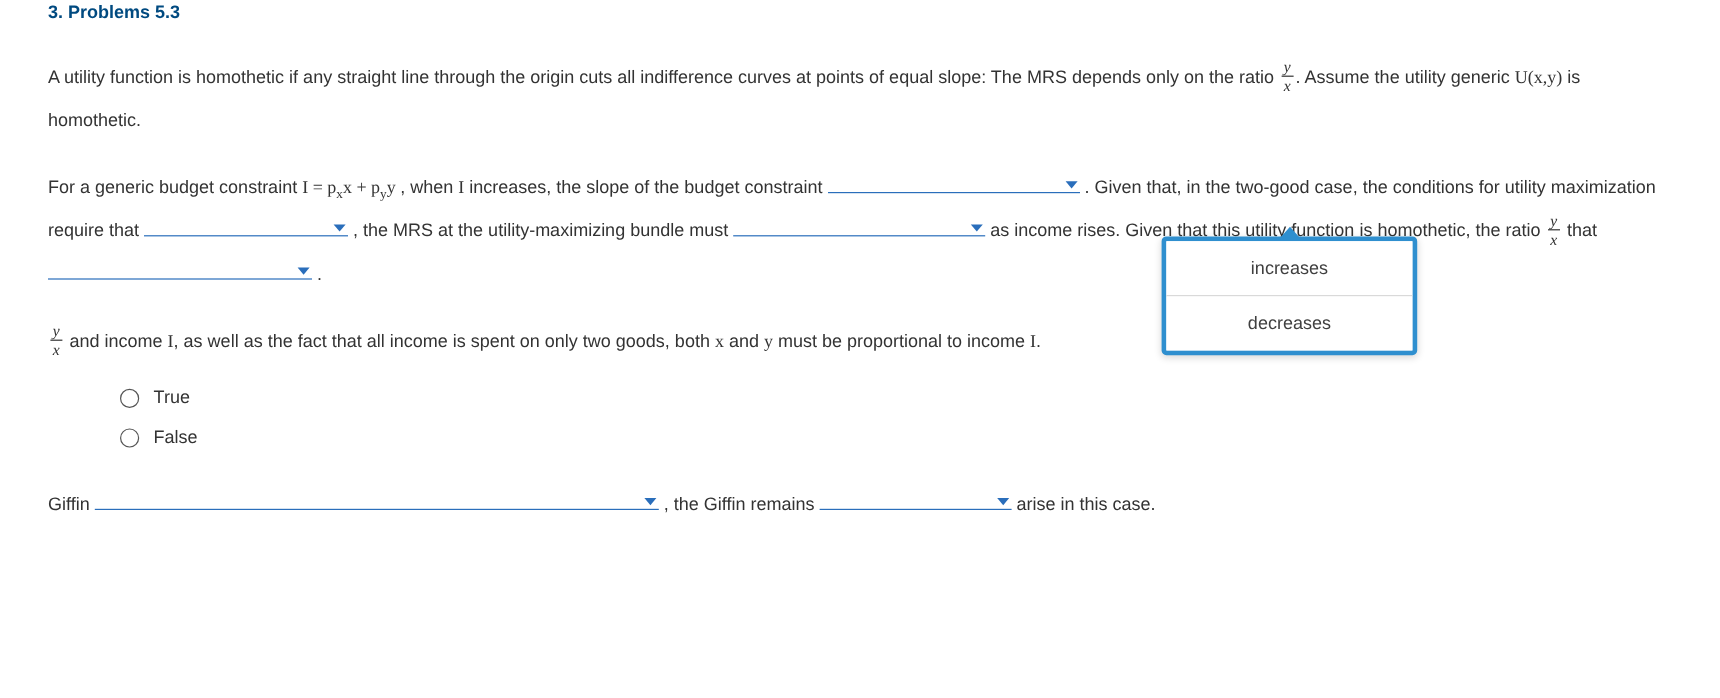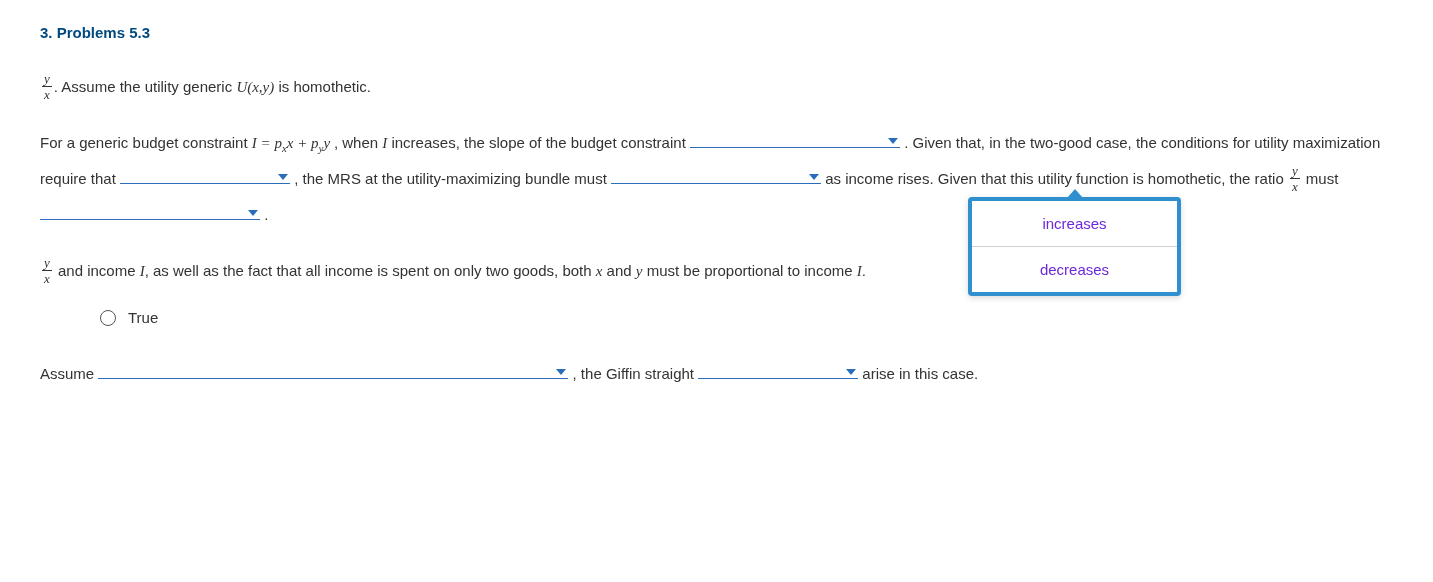--- a/index.html
+++ b/index.html
@@ -5,37 +5,36 @@
   html, body {
     margin: 0;
     padding: 0;
     width: 1433px;
     background: #fff;
     font-family: Verdana, Geneva, sans-serif;
     font-size: 15px;
     color: #333;
   }
   .container {
-    padding: 24px 40px 30px 40px;
+    padding: 2px 40px 30px 40px;
     position: relative;
   }
   .heading {
     color: #004a80;
     font-weight: bold;
     font-size: 15px;
     margin-bottom: 28px;
   }
   .para {
     line-height: 2.4;
     color: #333;
     margin-bottom: 20px;
   }
   .math {
     font-family: "Cambria Math", "STIX", "Times New Roman", serif;
-    font-style: italic;
   }
   .frac {
     display: inline-block;
     vertical-align: middle;
     text-align: center;
     font-family: "Cambria Math", "STIX", "Times New Roman", serif;
     font-style: italic;
     font-size: 13px;
     line-height: 1;
     position: relative;
@@ -109,38 +108,39 @@
     left: 50%;
     margin-left: -8px;
     width: 0; height: 0;
     border-left: 8px solid transparent;
     border-right: 8px solid transparent;
     border-bottom: 9px solid #2f8fcf;
   }
   .popup-item {
     padding: 14px 10px;
     text-align: center;
-    color: #6d28d9;
+    color: #404040;
     font-size: 15px;
     border-bottom: 1px solid #d0d0d0;
     background: #fff;
     cursor: pointer;
   }
   .popup-item:last-child {
     border-bottom: none;
   }
 </style>
 </head>
 <body>
 
 <div class="container">
 
   <div class="heading">3. Problems 5.3</div>
 
   <div class="para">
+    <span>A utility function is homothetic if any straight line through the origin cuts all indifference curves at points of equal slope: The MRS depends only on the ratio </span>
     <span class="frac">
       <span class="num">y</span>
       <span class="den">x</span>
     </span><span>. Assume the utility generic </span><span class="math">U(x,y)</span><span> is homothetic.</span>
   </div>
 
   <div class="para">
     <span>For a generic budget constraint </span>
     <span class="math">
       <span>I = p</span><sub style="font-size:11px">x</sub><span>x + p</span><sub style="font-size:11px">y</sub><span>y</span>
@@ -148,44 +148,48 @@
     <span class="blank b1"><span class="caret"></span></span>
     <span> . Given that, in the two-good case, the conditions for utility maximization require that </span>
     <span class="blank b2"><span class="caret"></span></span>
     <span> , the MRS at the utility-maximizing bundle must </span>
     <span class="blank b3"><span class="caret"></span></span>
     <span> as income rises. Given that this utility function is homothetic, the ratio </span>
     <span class="frac">
       <span class="num">y</span>
       <span class="den">x</span>
     </span>
-    <span> must </span>
+    <span> that </span>
     <span class="blank b4"><span class="caret"></span></span>
     <span> .</span>
   </div>
 
   <div class="para">
     <span class="frac">
       <span class="num">y</span>
       <span class="den">x</span>
     </span>
     <span> and income </span><span class="math">I</span><span>, as well as the fact that all income is spent on only two goods, both </span><span class="math">x</span><span> and </span><span class="math">y</span><span> must be proportional to income </span><span class="math">I</span><span>.</span>
   </div>
 
   <div class="radio-group">
     <div class="radio-row">
       <span class="radio-circle"></span>
       <span>True</span>
     </div>
+    <div class="radio-row">
+      <span class="radio-circle"></span>
+      <span>False</span>
+    </div>
   </div>
 
   <div class="para">
-    <span>Assume </span>
+    <span>Giffin </span>
     <span class="blank b5"><span class="caret"></span></span>
-    <span> , the Giffin straight </span>
+    <span> , the Giffin remains </span>
     <span class="blank b6"><span class="caret"></span></span>
     <span> arise in this case.</span>
   </div>
 
   <div class="popup">
     <div class="popup-item">increases</div>
     <div class="popup-item">decreases</div>
   </div>
 
 </div>

